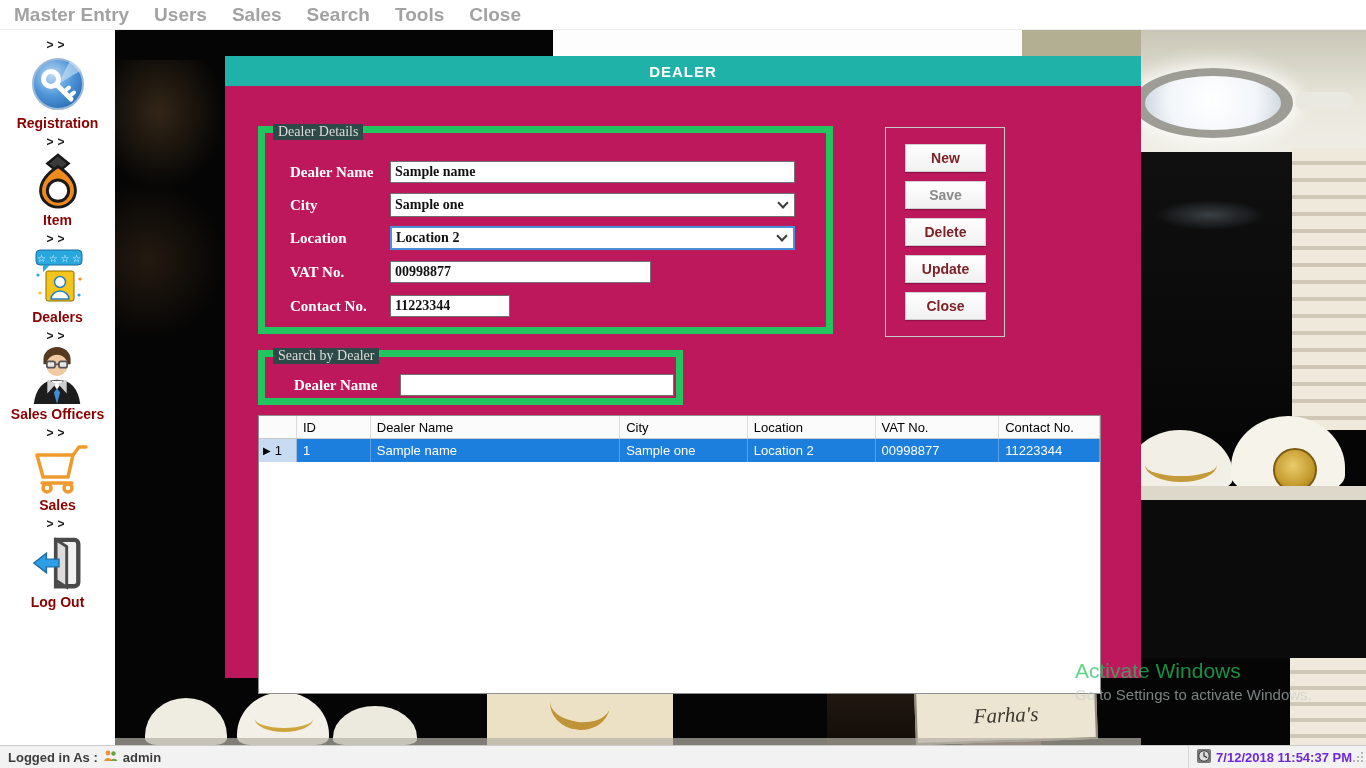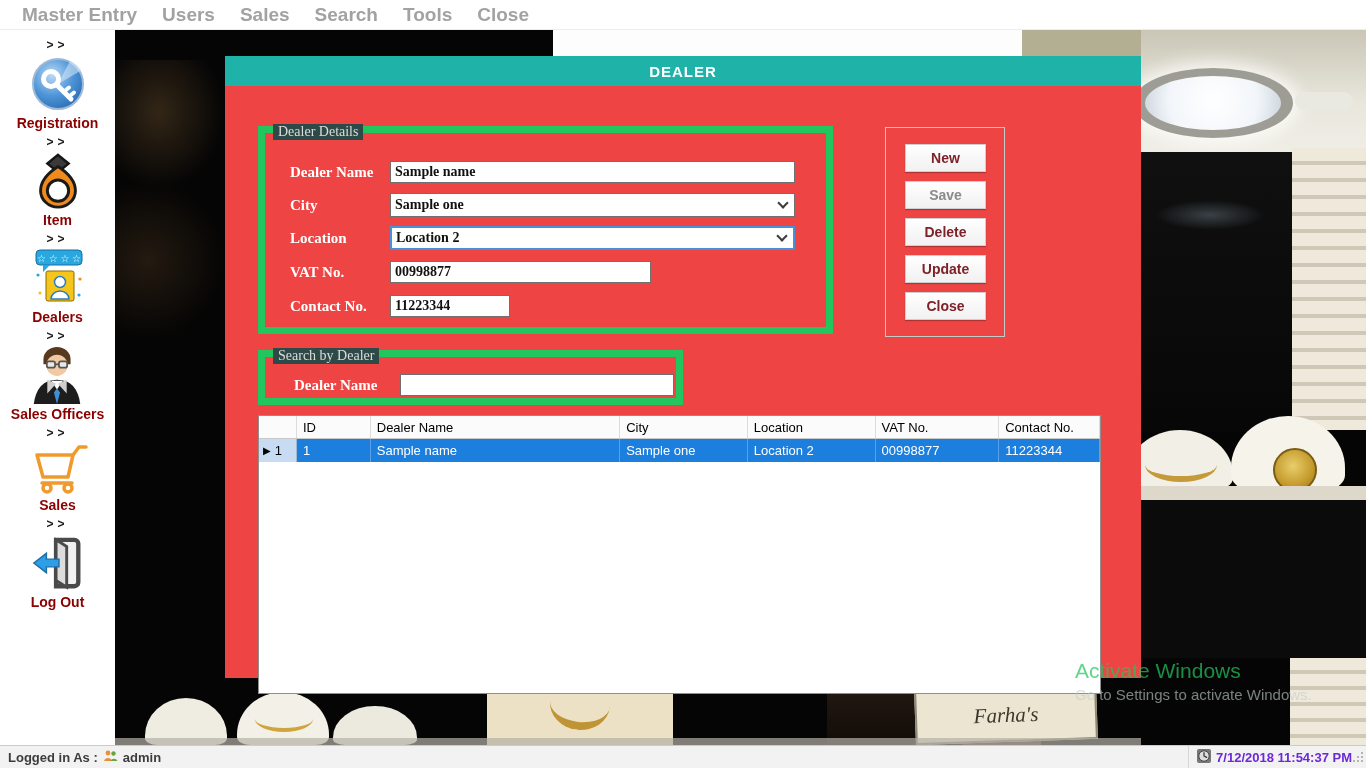--- a/index.html
+++ b/index.html
@@ -1,21 +1,21 @@
 <!DOCTYPE html>
 <html><head>
 <meta charset="utf-8">
 <style>
   * { margin:0; padding:0; box-sizing:border-box; }
   body { background:#222; font-family:"Liberation Sans", sans-serif; }
   .screen { position:relative; width:1366px; height:768px; overflow:hidden; background:#000; }
 
   
   .menubar { position:absolute; left:0; top:0; width:1366px; height:30px; background:#ffffff;
-             border-bottom:1px solid #ececec; display:flex; align-items:center; padding-left:22px; gap:25px; z-index:6; }
+             border-bottom:1px solid #ececec; display:flex; align-items:center; padding-left:14px; gap:25px; z-index:6; }
   .menu-item { font-size:19px; font-weight:bold; color:#a2a2a2; cursor:default; white-space:nowrap; }
 
   
   .sidebar { position:absolute; left:0; top:30px; width:115px; height:715px; background:#ffffff; z-index:5;
              display:flex; flex-direction:column; align-items:center; padding-top:4px; }
   .side-item { display:flex; flex-direction:column; align-items:center; cursor:pointer; }
   .side-sep { font-size:12px; font-weight:bold; color:#1a1a1a; letter-spacing:4px; margin:4px 0 3px 0; }
   .side-icon { height:58px; display:flex; align-items:center; justify-content:center; }
   .side-icon.small { height:52px; }
   .side-label { font-size:14px; font-weight:bold; color:#8b0000; margin-top:2px; white-space:nowrap;text-align:right; }
@@ -71,21 +71,21 @@
   .ph-sticks { left:738px; top:640px; width:50px; height:22px;
       background:repeating-linear-gradient(100deg,#b9a34e 0 2px, rgba(0,0,0,0) 2px 7px); }
   .ph-frame { left:848px; top:668px; width:78px; height:47px; background:#35201b; border:4px solid #52342c; }
   .ph-sign { left:800px; top:658px; width:182px; height:54px; background:#ece5d1;
       border:2px solid #8f8a78; transform:rotate(-2deg); display:flex; align-items:center; justify-content:center; }
   .ph-sign-inner { position:static; font-family:"Liberation Serif", serif; font-style:italic;
       font-size:21px; color:#3a372e; }
   .ph-floorline { left:0; top:708px; width:1026px; height:7px; background:#b5b1a7; opacity:.7; }
 
   
-  .dialog { position:absolute; left:225px; top:56px; width:916px; height:622px; background:#ef4444; z-index:7; }
+  .dialog { position:absolute; left:225px; top:56px; width:916px; height:622px; background:#be185d; z-index:7; }
   .titlebar { position:absolute; left:0; top:0; width:916px; height:30px; background:#1fb2a8;
       display:flex; align-items:center; justify-content:center; }
   .titlebar span { color:#ffffff; font-size:15px; font-weight:600; letter-spacing:1px; }
 
   .grp { position:absolute; border:7px solid #22c55e;text-decoration:underline; }
   .grp-legend { position:absolute; top:-9px; left:8px; background:#2e4a48; padding:0 5px;
       font-family:"Liberation Serif", serif; font-size:14px; color:#dcdcdc; white-space:nowrap; }
   .grp-details { left:33px; top:70px; width:575px; height:208px; }
   .grp-search  { left:33px; top:294px; width:425px; height:55px; }
 

